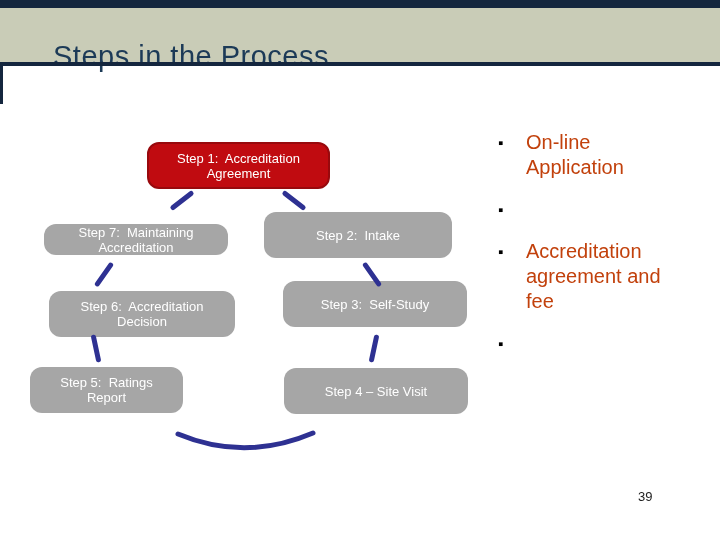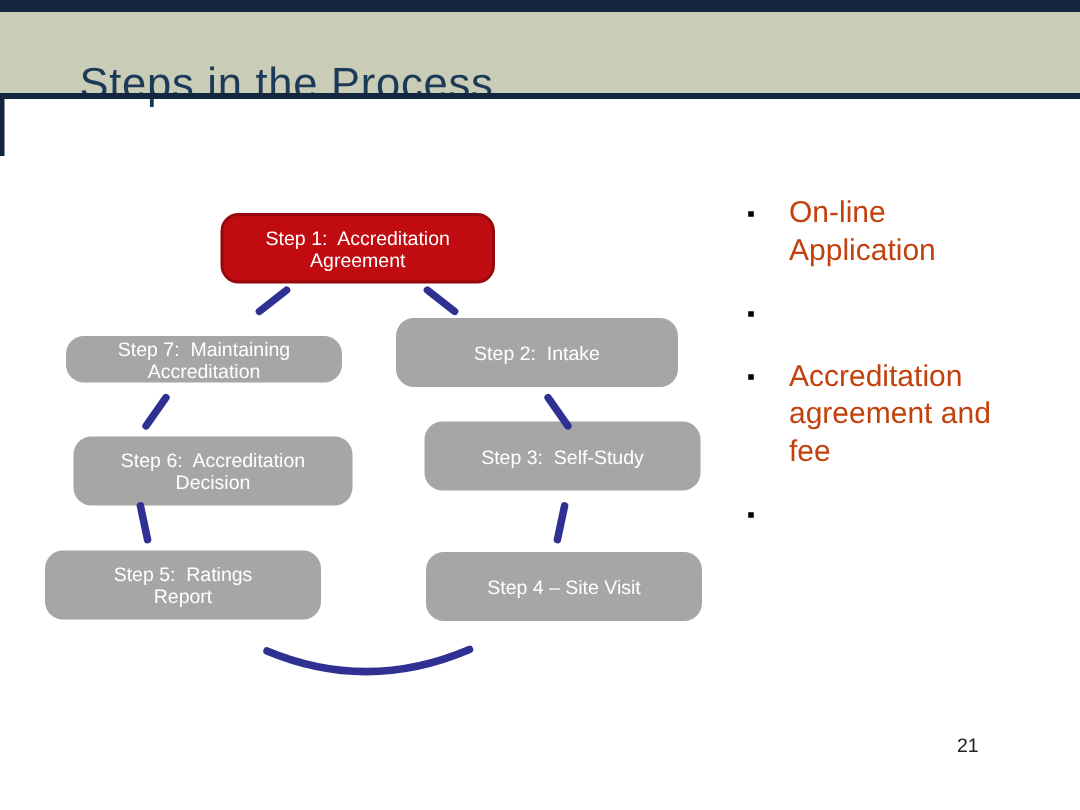--- a/index.html
+++ b/index.html
@@ -22,21 +22,21 @@
     border-radius:12px;background:#a6a6a6;color:#ffffff;
     font-size:13px;line-height:15px;font-weight:normal;text-align:center;
     white-space:pre-wrap;box-sizing:border-box;padding:2px 6px;
   }
   .step.red{background:#c00b10;border:2px solid #98090d;}
   .s1{left:147px;top:142px;width:183px;height:47px;}
   .s7{left:44px; top:212px;width:184px;height:31px;margin-top:12px;}
   .s2{left:264px;top:212px;width:188px;height:46px;}
   .s6{left:2px;  top:291px;width:186px;height:46px;margin-left:47px;}
   .s3{left:283px;top:281px;width:184px;height:46px;}
-  .s5{left:30px; top:367px;width:184px;height:46px;}
+  .s5{left:30px; top:367px;width:153px;height:46px;}
   .s4{left:284px;top:368px;width:184px;height:46px;}
   .dash{
     position:absolute;width:28px;height:5px;border-radius:3px;background:#2e3192;
   }
   .d1{left:168px;top:198px;transform:rotate(-38deg);}
   .d2{left:280px;top:198px;transform:rotate(38deg);}
   .d3{left:90px; top:272px;transform:rotate(-55deg);}
   .d4{left:358px;top:272px;transform:rotate(55deg);}
   .d5{left:82px; top:346px;transform:rotate(78deg);}
   .d6{left:360px;top:346px;transform:rotate(-78deg);}
@@ -104,15 +104,15 @@
       <span class="bullet-marker">▪</span>
       <span class="bullet-text">Accreditation
 agreement and
 fee</span>
     </div>
     <div class="bullet-item">
       <span class="bullet-marker">▪</span>
     </div>
   </aside>
 
-  <div class="page-number">21</div>
+  <div class="page-number">39</div>
 
 </div>
 
 </body></html>

